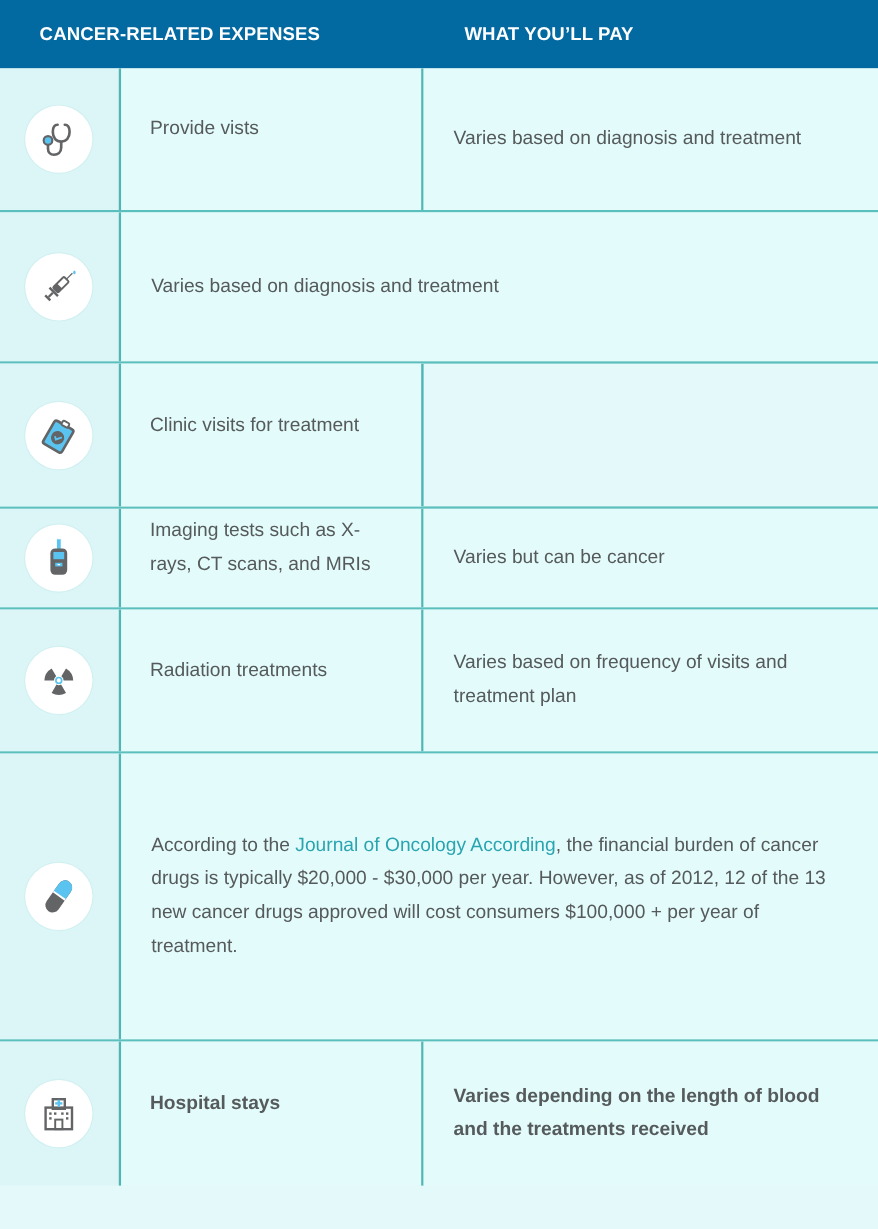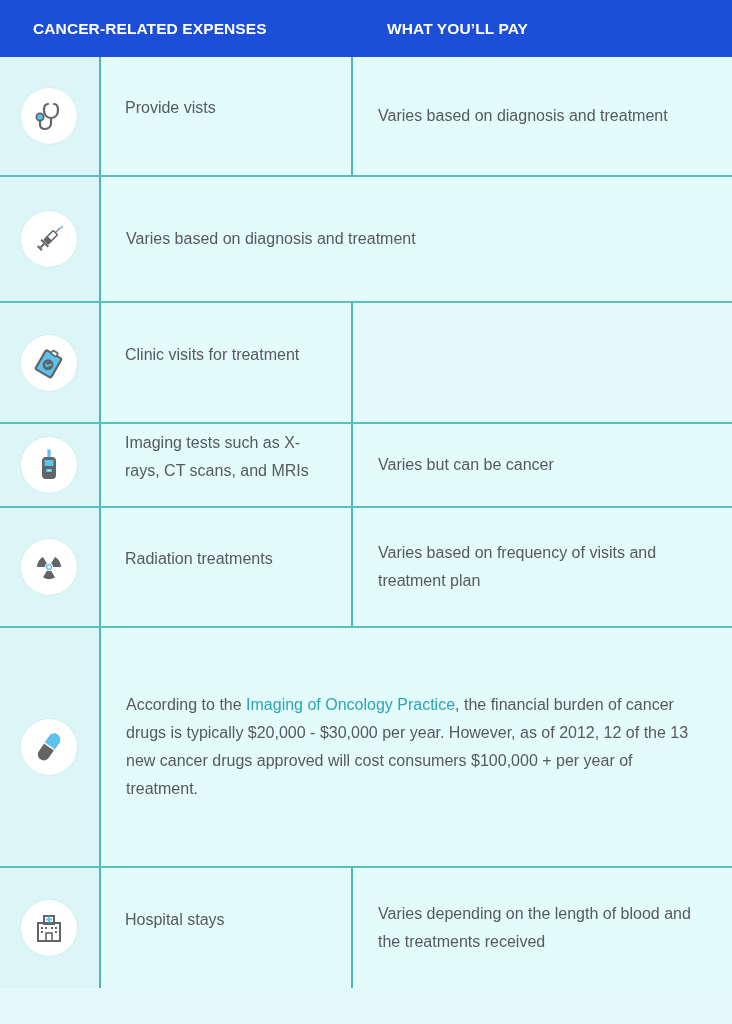--- a/index.html
+++ b/index.html
@@ -1,22 +1,22 @@
 <!DOCTYPE html>
 <html><head>
   <meta charset="utf-8">
   <style>
     html, body { margin:0; padding:0; }
     body { width:732px; height:1024px; overflow:hidden; background:#e4fafa; font-family:"Liberation Sans", sans-serif; }
     .table { width:732px; position:relative; }
-    .header { height:57px; background:#1d4ed8; display:flex; align-items:center; color:#ffffff; font-weight:bold; font-size:15.5px; letter-spacing:0.1px; }
+    .header { height:57px; background:#0369a1; display:flex; align-items:center; color:#ffffff; font-weight:bold; font-size:15.5px; letter-spacing:0.1px; }
     .header .h1 { width:353px; padding-left:33px; box-sizing:border-box; }
     .header .h2 { padding-left:34px; }
     .row { display:flex; border-bottom:2px solid #5bbfbd; box-sizing:border-box; }
-    .row:last-child { border-bottom:none; }
+    .row:last-child { border-bottom:none;font-weight:bold; }
     .cell-icon { width:101px; flex:none; background:#dcf6f7; border-right:2px solid #4fb6b4; box-sizing:border-box; display:flex; align-items:center; justify-content:center; padding-right:1px; }
     .cell-exp { width:252px; flex:none; border-right:2px solid #4fb6b4; box-sizing:border-box; display:flex; align-items:center; padding:0 24px 16px 24px; color:#555a5c; font-size:16px; line-height:28px; background:#e4fbfb; }
     .cell-pay { flex:1; display:flex; align-items:center; padding:0 24px 0 25px; color:#555a5c; font-size:16px; line-height:28px; background:#e4fbfb; }
     .circle { width:56px; height:56px; border-radius:50%; background:#ffffff; box-shadow:0 0 0 1px #d2f0f1; display:flex; align-items:center; justify-content:center; }
     .circle svg { width:36px; height:36px; }
     .link { color:#2aa5b0; }
   </style>
 </head>
 <body>
 
@@ -114,21 +114,21 @@
           <g transform="rotate(35 18 18)">
             <rect x="12" y="3" width="12" height="30" rx="6" fill="#636466"></rect>
             <path d="M12 9 A6 6 0 0 1 24 9 L24 17 L12 17 Z" fill="#5ac3f0"></path>
             <rect x="12" y="16.5" width="12" height="1.6" fill="#ffffff"></rect>
           </g>
         </svg>
       </div>
     </div>
     <div class="cell-pay">
       <div>
-        <span>According to the </span><span class="link">Imaging of Oncology Practice</span><span>, the financial burden of cancer drugs is typically $20,000 - $30,000 per year. However, as of 2012, 12 of the 13 new cancer drugs approved will cost consumers $100,000 + per year of treatment.</span>
+        <span>According to the </span><span class="link">Journal of Oncology According</span><span>, the financial burden of cancer drugs is typically $20,000 - $30,000 per year. However, as of 2012, 12 of the 13 new cancer drugs approved will cost consumers $100,000 + per year of treatment.</span>
       </div>
     </div>
   </div>
 
   <div class="row" style="height:120px">
     <div class="cell-icon">
       <div class="circle">
         <svg viewBox="0 0 36 36">
           <rect x="13" y="6" width="10" height="8" fill="none" stroke="#636466" stroke-width="2"></rect>
           <rect x="7" y="13" width="22" height="18" fill="none" stroke="#636466" stroke-width="2"></rect>

